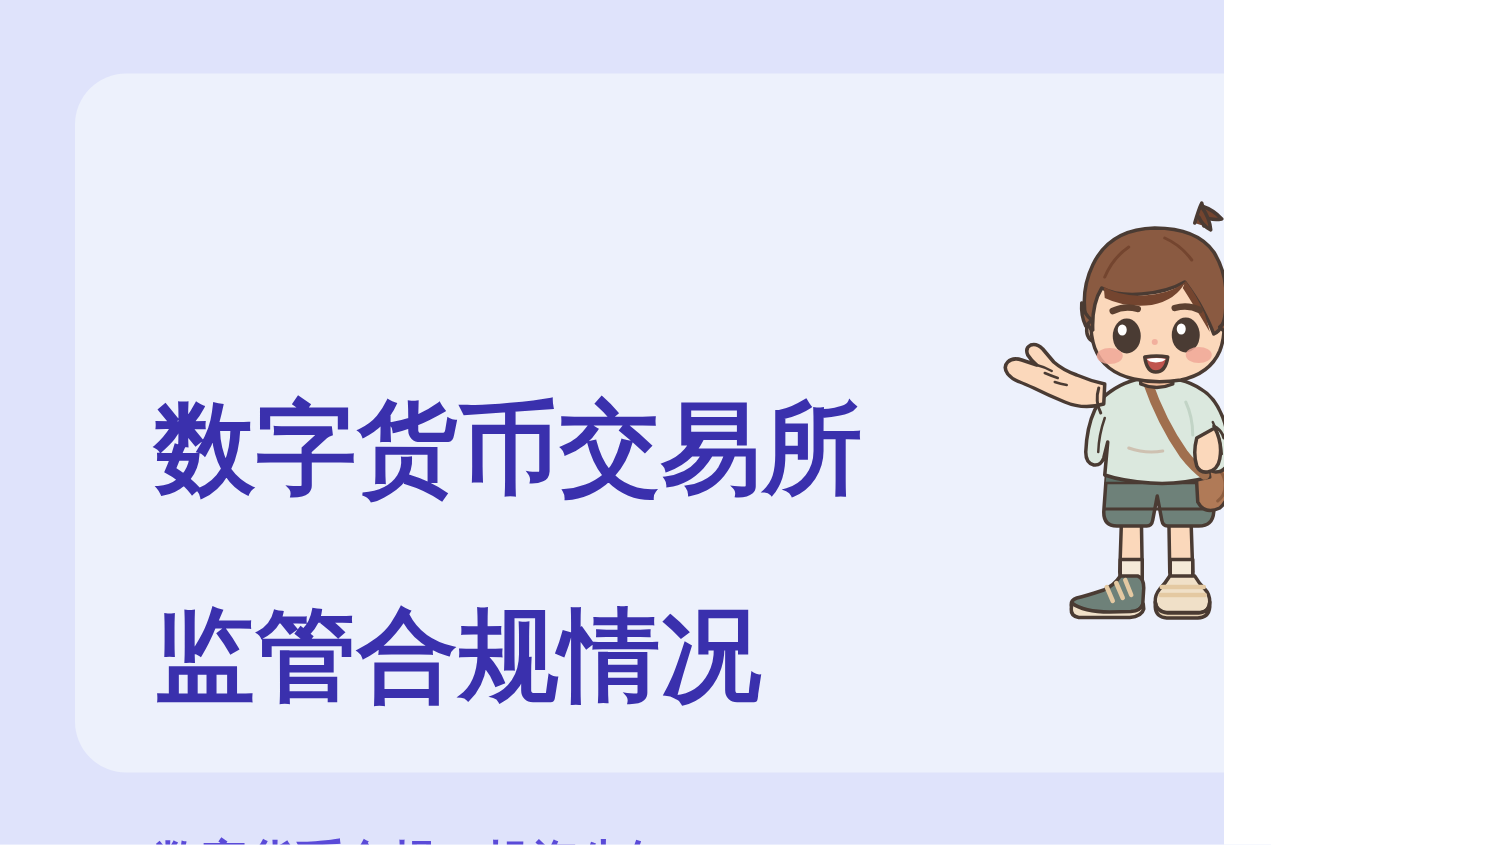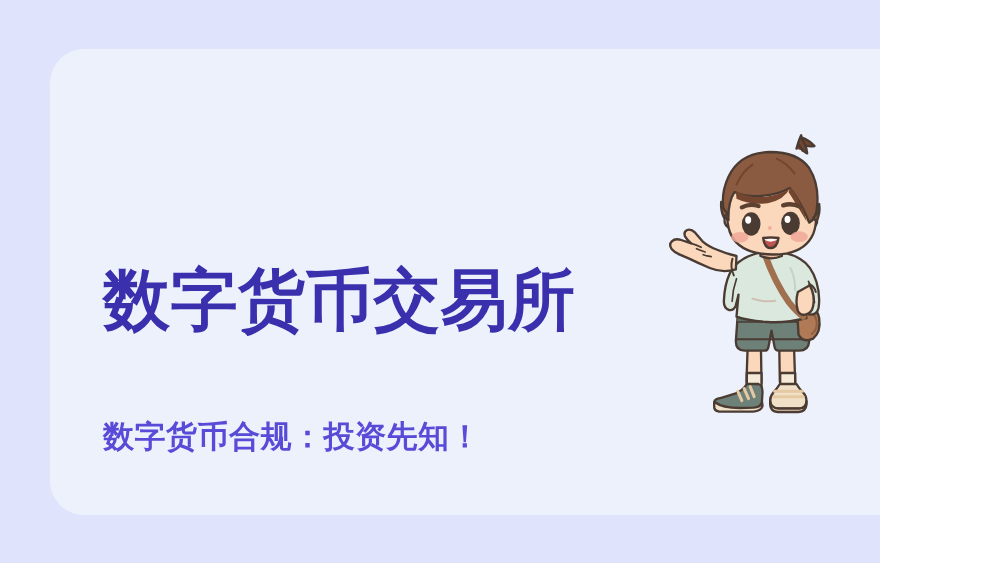--- a/index.html
+++ b/index.html
@@ -8,21 +8,21 @@
   }
   body {
     width: 1000px;
     height: 563px;
     overflow: hidden;
     font-family: "Liberation Sans", "DejaVu Sans", sans-serif;
   }
 
   #slide {
     position: relative;
-    width: 880px;
+    width: 816px;
     height: 563px;
     background: #dfe3fb;
     overflow: hidden;
   }
 
   #card {
     position: absolute;
     left: 50px;
     top: 49px;
     width: 900px;
@@ -78,20 +78,21 @@
 </head>
 <body>
 
 <div id="slide" style="background: rgb(223, 227, 251);">
 
   <div id="card" style="background: rgb(237, 241, 252);"></div>
 
   <div id="text-block">
     <h1 id="title" style="color: rgb(58, 48, 173);">
       <span class="title-line">数字货币交易所</span>
+      <span class="title-line">监管合规情况</span>
     </h1>
     <p id="subtitle" style="color: rgb(90, 74, 216);">数字货币合规：投资先知！</p>
   </div>
 
   <div id="character">
     <svg viewBox="0 0 660 900" xmlns="http://www.w3.org/2000/svg" aria-hidden="true">
       <g fill="none" stroke="#4a3b33" stroke-width="7" stroke-linecap="round" stroke-linejoin="round">
 
         <g>
           <path d="M286 640 L282 760 Q282 772 292 772 L318 772 Q328 772 327 760 L325 640 Z" fill="#fbd8bb"></path>

